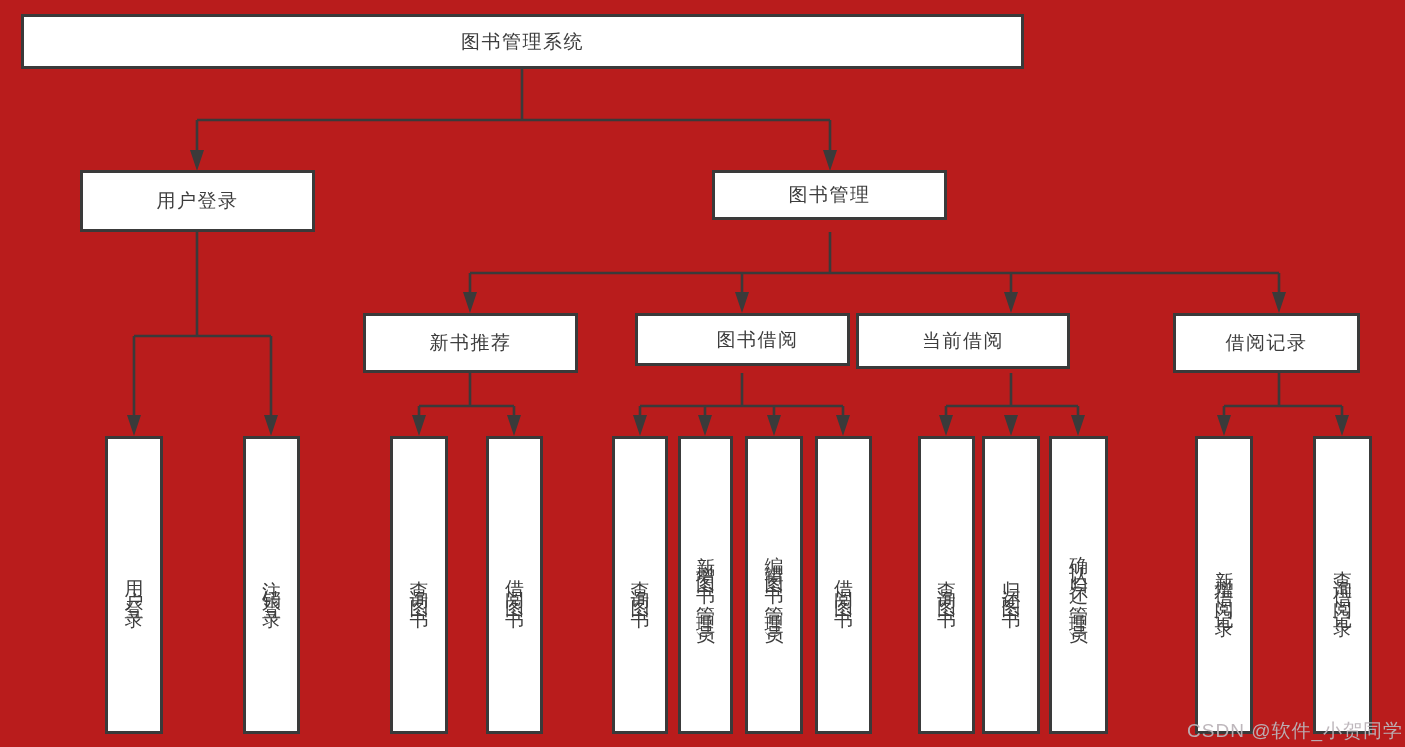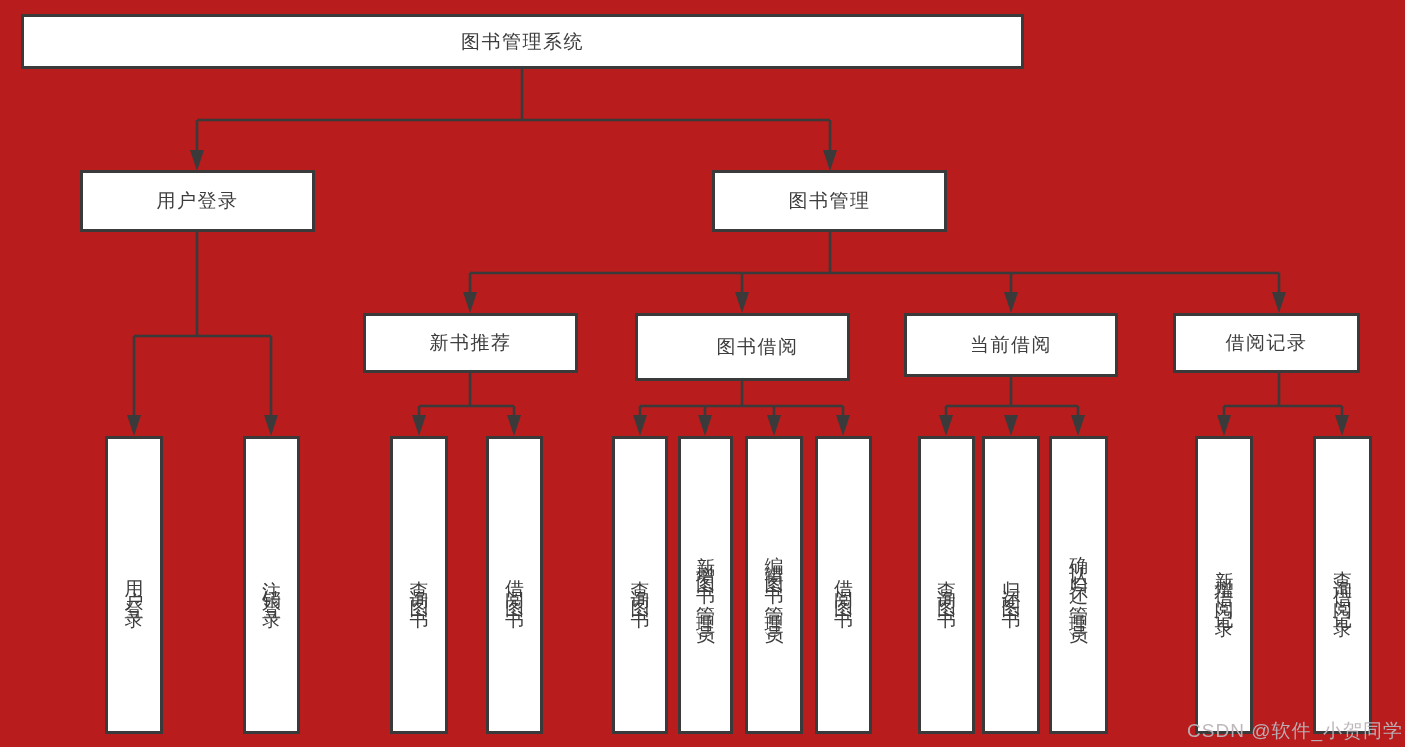--- a/index.html
+++ b/index.html
@@ -72,31 +72,31 @@
     </g>
   </svg>
 
   <div class="node h" style="left:21px;top:14px;width:1003px;height:55px;">
     <span>图书管理系统</span>
   </div>
 
   <div class="node h" style="left:80px;top:170px;width:235px;height:62px;">
     <span>用户登录</span>
   </div>
-  <div class="node h" style="left:712px;top:170px;width:235px;height:62px;">
+  <div class="node h" style="left:712px;top:170px;width:235px;height:50px;">
     <span>图书管理</span>
   </div>
 
   <div class="node h" style="left:363px;top:313px;width:215px;height:60px;">
     <span>新书推荐</span>
   </div>
-  <div class="node h" style="left:635px;top:313px;width:215px;height:68px;padding-left:30px;">
+  <div class="node h" style="left:635px;top:313px;width:215px;height:53px;padding-left:30px;">
     <span>图书借阅</span>
   </div>
-  <div class="node h" style="left:904px;top:313px;width:214px;height:64px;">
+  <div class="node h" style="left:856px;top:313px;width:214px;height:56px;">
     <span>当前借阅</span>
   </div>
   <div class="node h" style="left:1173px;top:313px;width:187px;height:60px;">
     <span>借阅记录</span>
   </div>
 
   <div class="node v" style="left:105px;width:58px;">
     <span>用户登录</span>
   </div>
   <div class="node v" style="left:243px;width:57px;">

